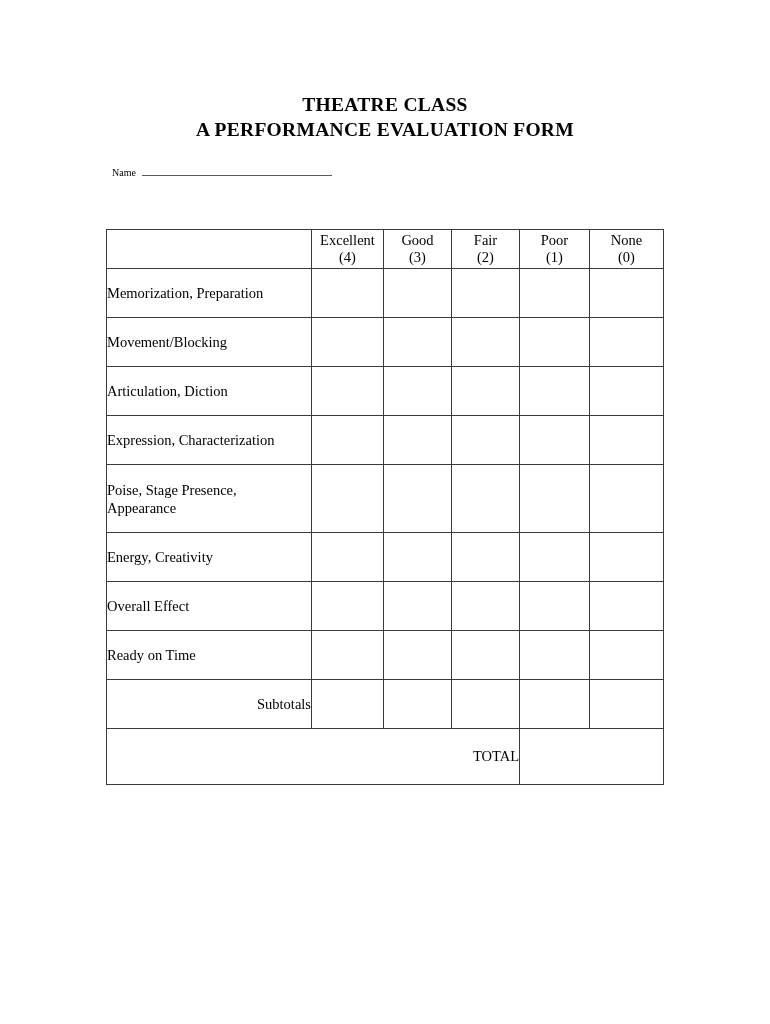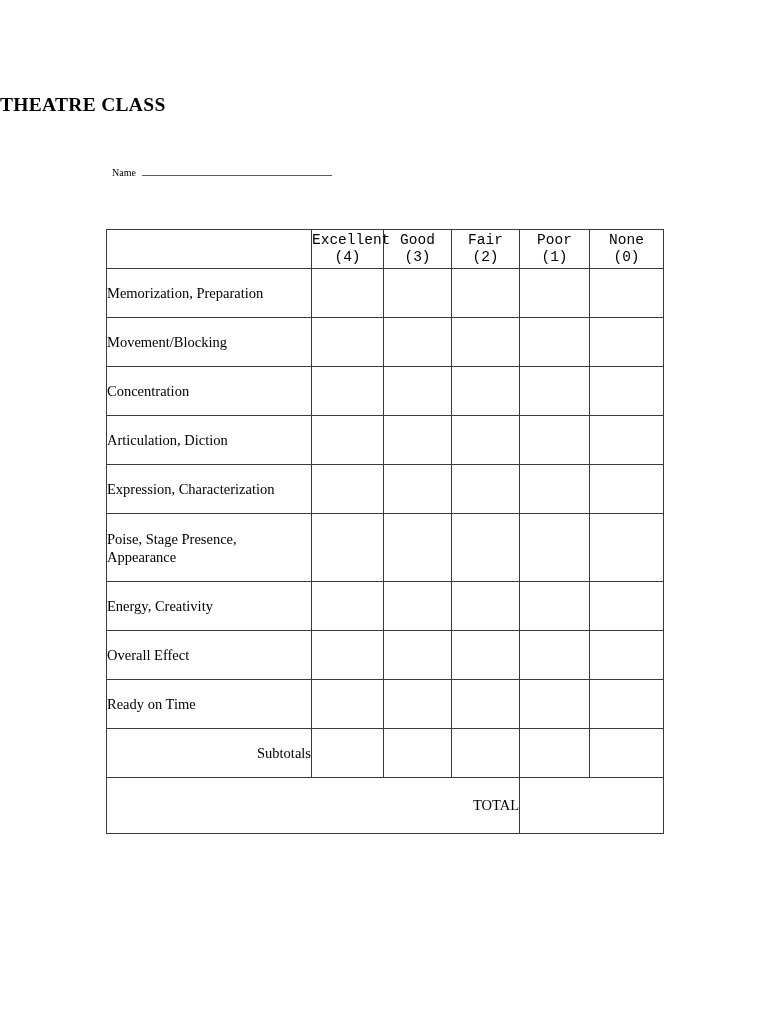--- a/index.html
+++ b/index.html
@@ -25,21 +25,21 @@
     height: 1024px;
     background: #ffffff;
   }
 
   
   .title-block {
     position: absolute;
     left: 0;
     top: 92px;
     width: 770px;
-    text-align: left;
+    text-align: center;
   }
   .title-line {
     font-weight: bold;
     font-size: 19.5px;
     letter-spacing: 0.3px;
     line-height: 25px;
     white-space: nowrap;
   }
   .title-line-2 {
     font-size: 19.5px;
@@ -94,21 +94,20 @@
   col.c-score-2   { width: 68px; }
   col.c-score-1   { width: 70px; }
 
   
   .hdr-row td, .hdr-row th { height: 38px; }
   .hdr-blank { }
   .hdr-cell {
     text-align: center;
     line-height: 17px;
     padding: 1px 2px 2px 2px;
-    font-family: Liberation Mono, monospace;
   }
   .hdr-cell .hdr-word { display: block; }
   .hdr-cell .hdr-val  { display: block; }
 
   
   .crit-row td { height: 48px; }
   .crit-row.tall td { height: 67px; margin-left: 24px; }
   .crit-label {
     text-align: left;
     padding-left: 7px;
@@ -132,20 +131,21 @@
   }
   .total-box { }
 </style>
 </head>
 <body>
 
 <div class="page">
 
   <div class="title-block">
     <div class="title-line">THEATRE CLASS</div>
+    <div class="title-line title-line-2">A PERFORMANCE EVALUATION FORM</div>
   </div>
 
   <div class="field-row field-name">
     <span class="field-label">Name</span><span class="field-rule rule-name"></span>
   </div>
 
 
   <table class="eval-table">
     <colgroup>
       <col class="c-criterion">
@@ -198,30 +198,20 @@
         <td class="crit-label">
           <span class="lbl-line">Movement/Blocking</span>
         </td>
         <td class="score-cell"></td>
         <td class="score-cell"></td>
         <td class="score-cell"></td>
         <td class="score-cell"></td>
         <td class="score-cell"></td>
       </tr>
 
-      <tr class="crit-row">
-        <td class="crit-label">
-          <span class="lbl-line">Concentration</span>
-        </td>
-        <td class="score-cell"></td>
-        <td class="score-cell"></td>
-        <td class="score-cell"></td>
-        <td class="score-cell"></td>
-        <td class="score-cell"></td>
-      </tr>
 
       <tr class="crit-row">
         <td class="crit-label">
           <span class="lbl-line">Articulation, Diction</span>
         </td>
         <td class="score-cell"></td>
         <td class="score-cell"></td>
         <td class="score-cell"></td>
         <td class="score-cell"></td>
         <td class="score-cell"></td>

